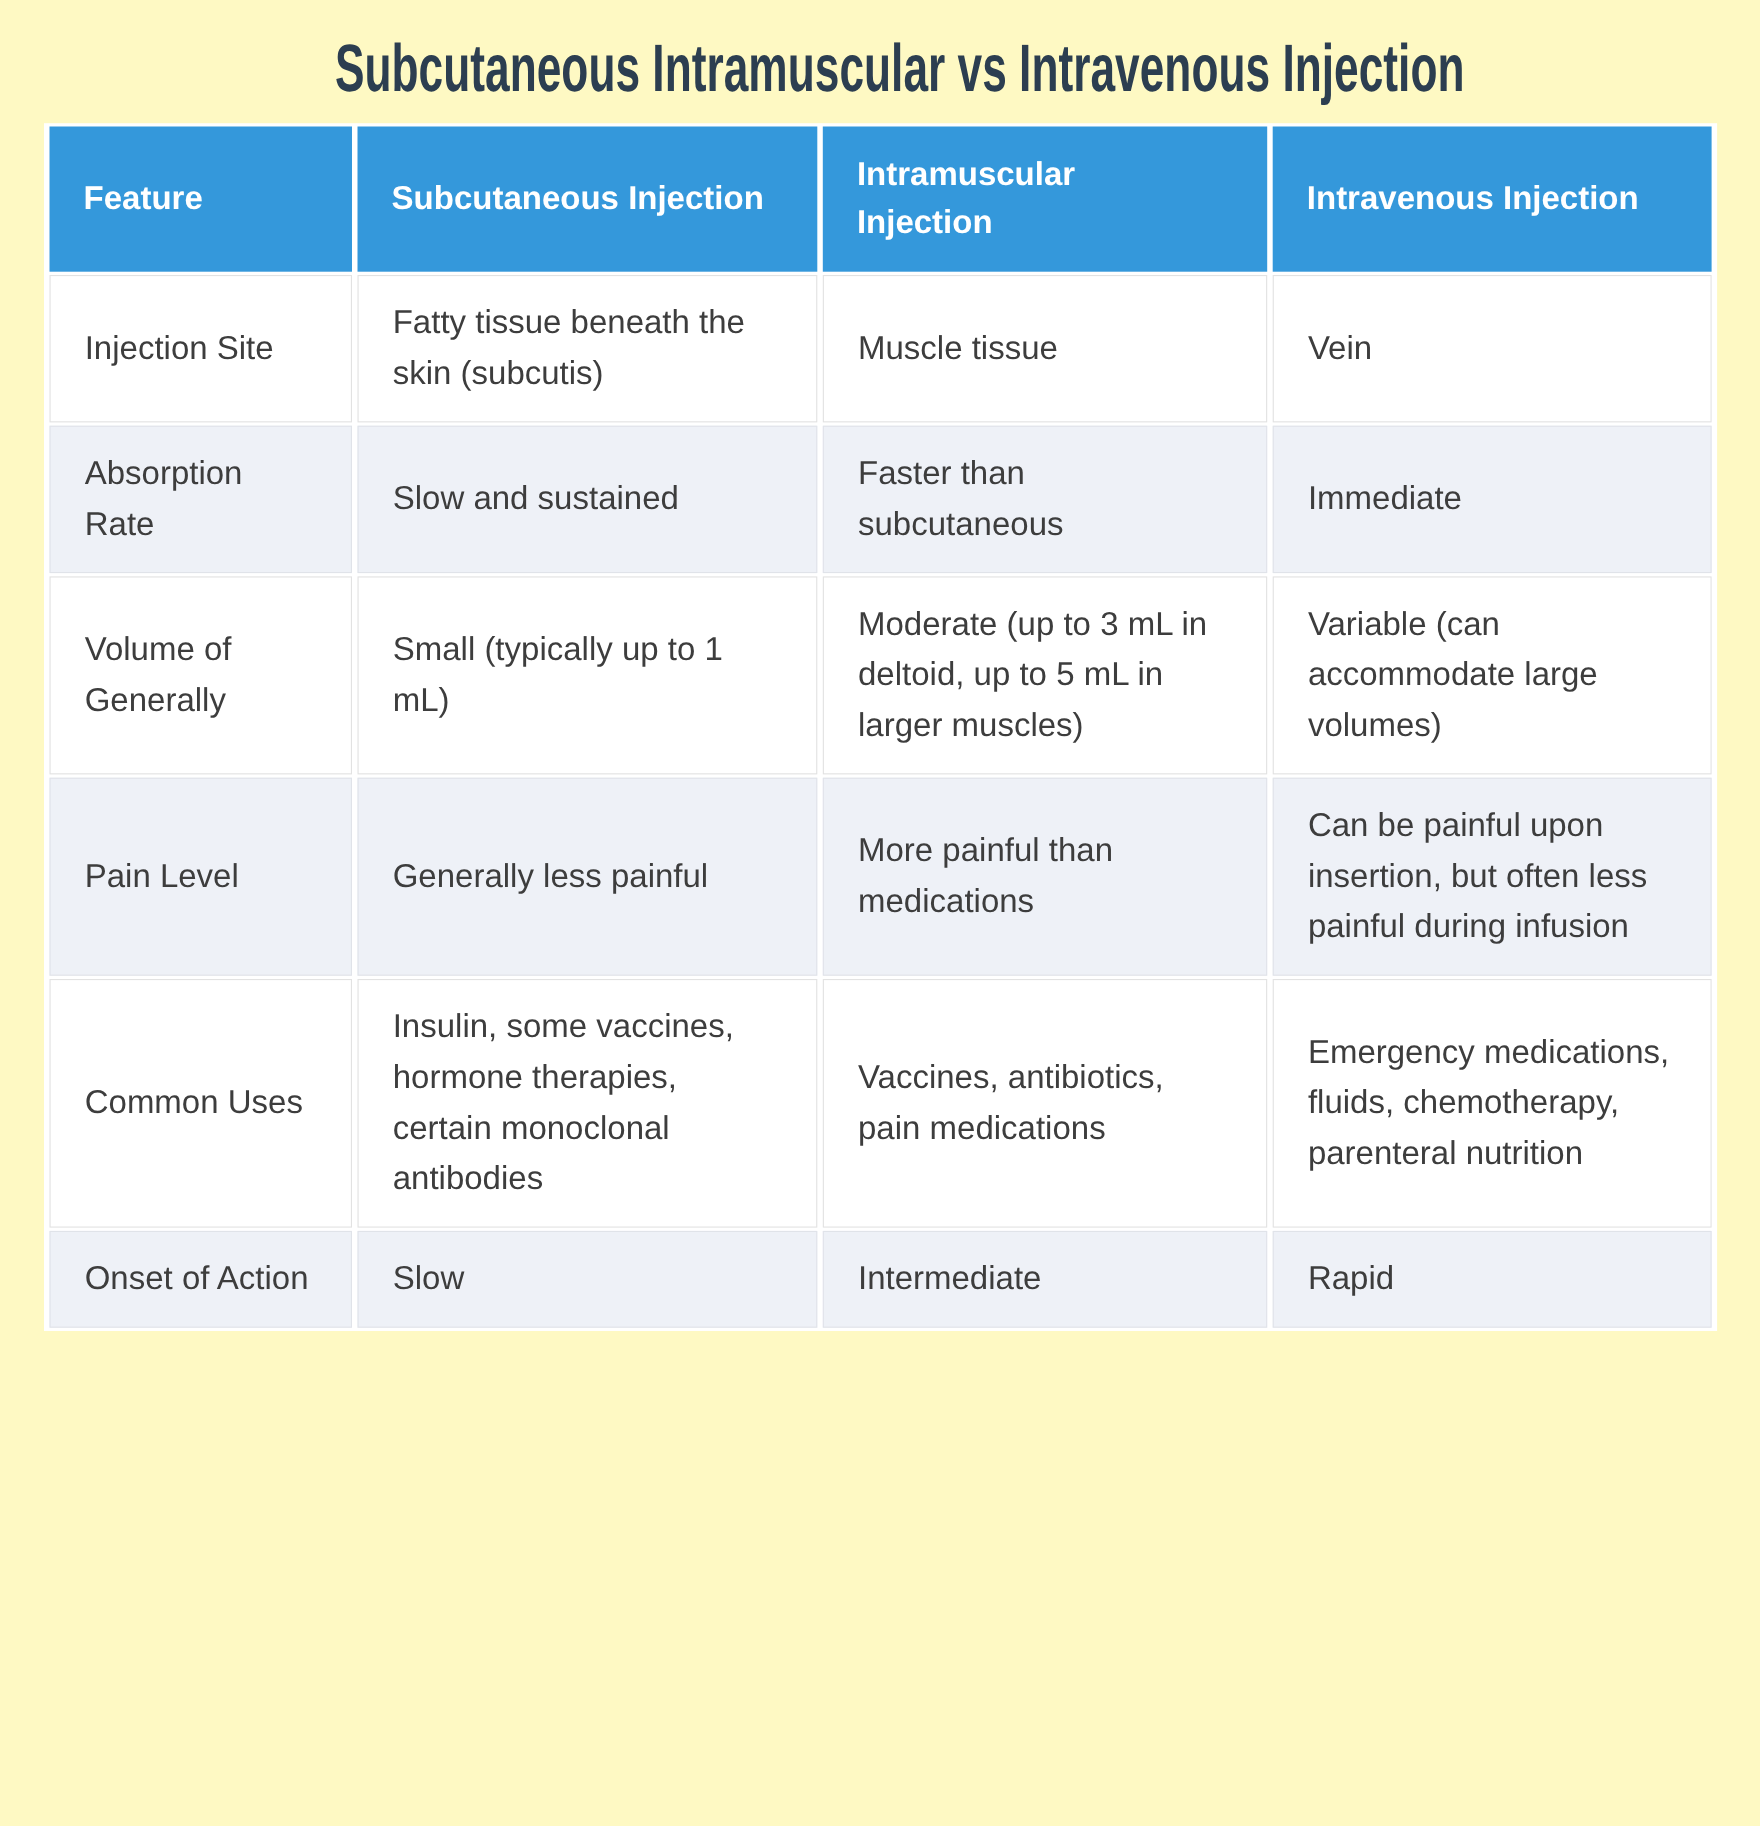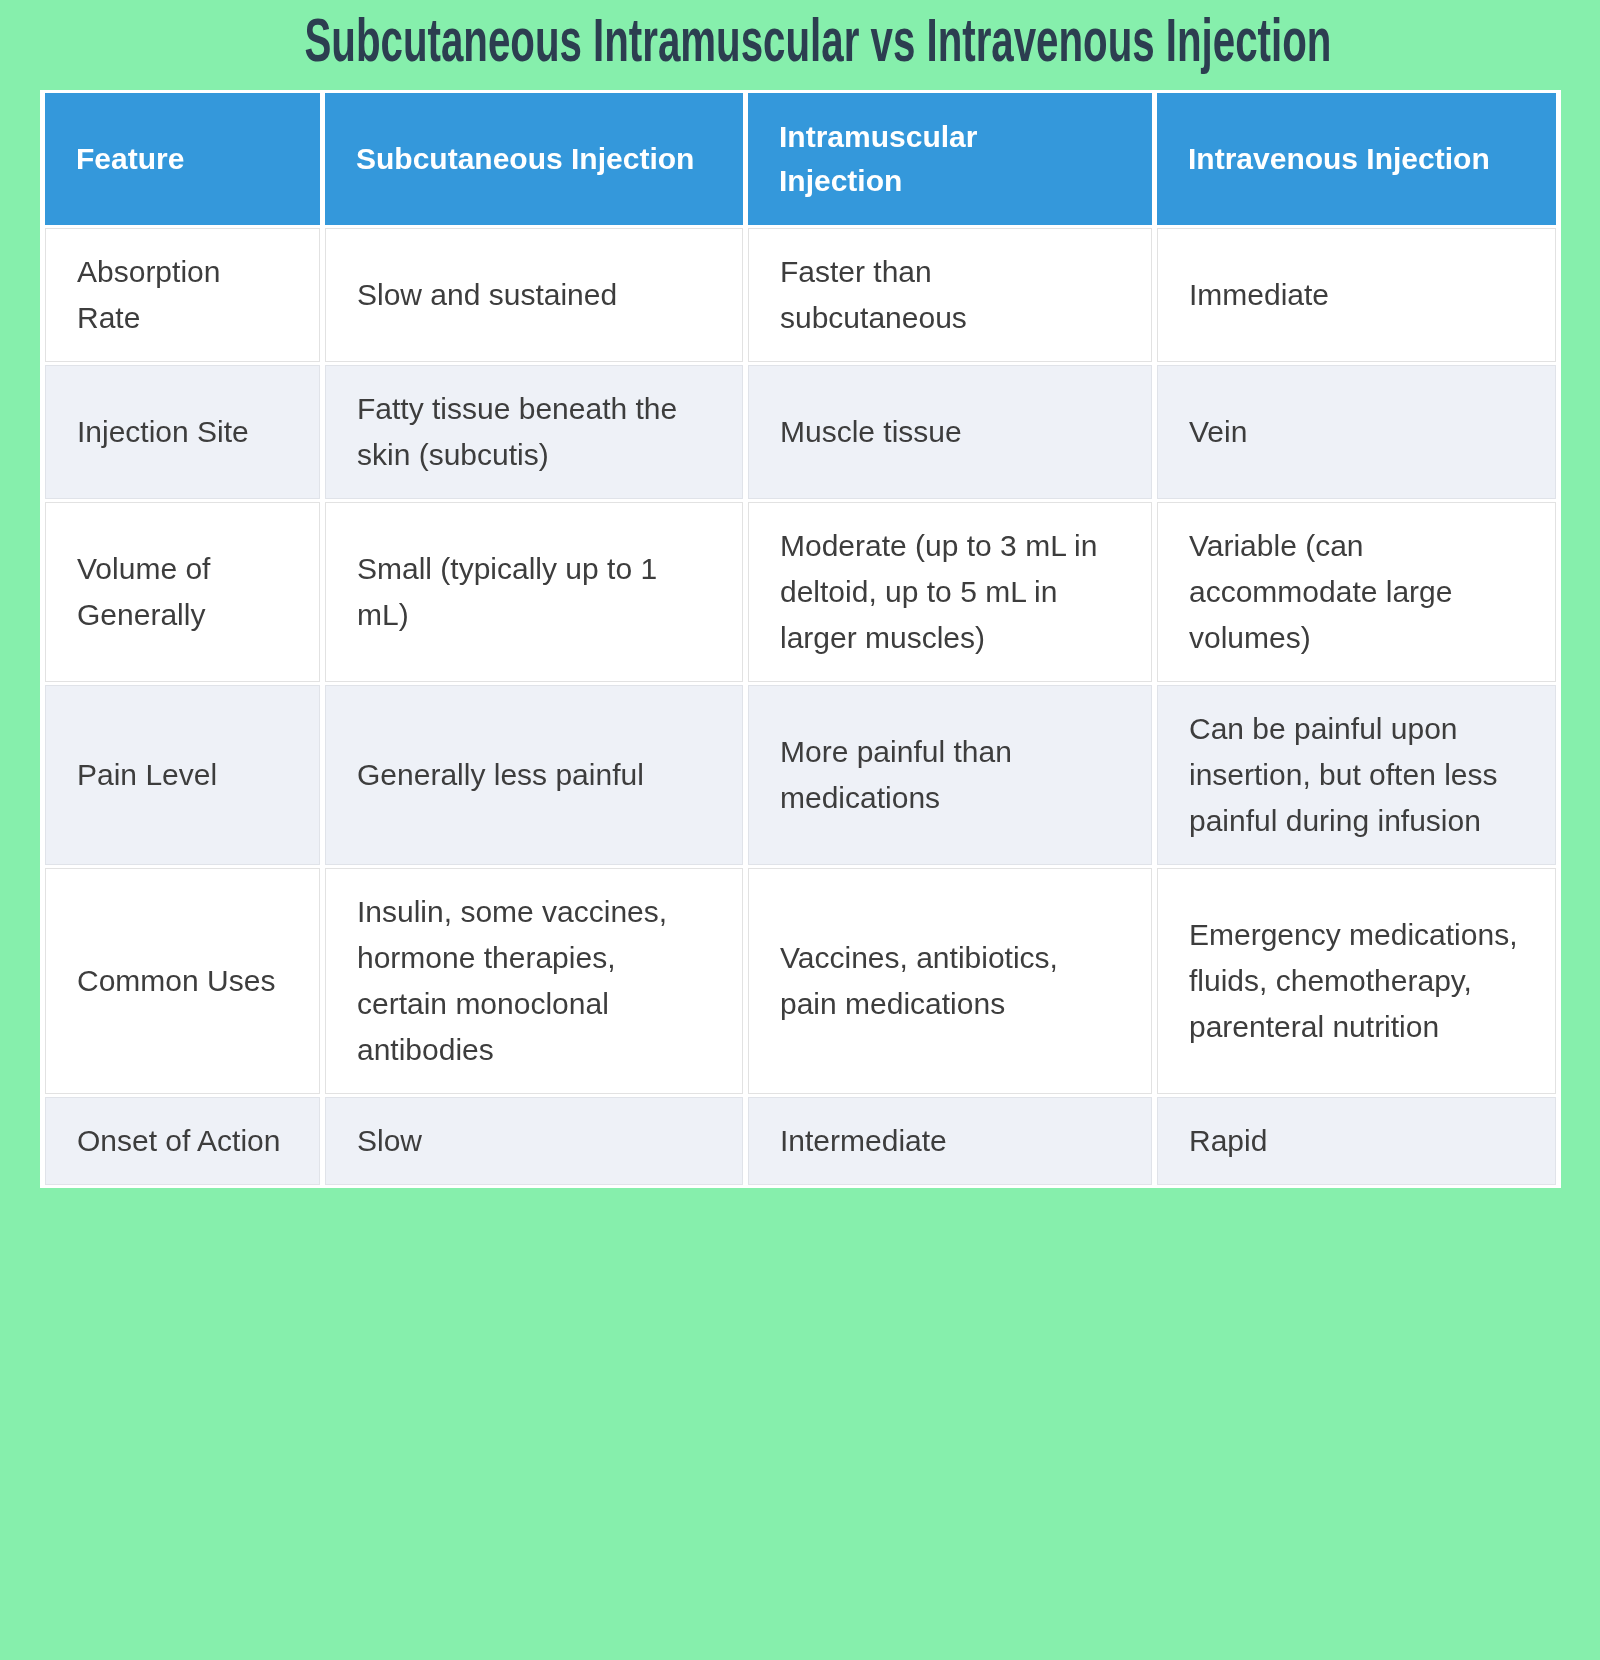--- a/index.html
+++ b/index.html
@@ -7,22 +7,22 @@
   body {
     width: 1600px;
     height: 1660px;
     margin: 0 auto;
     font-family: "Liberation Sans", "DejaVu Sans", sans-serif;
     color: #3d3d3d;
   }
   .page {
     width: 1600px;
     height: 1660px;
-    padding: 6px 40px 40px 40px;
-    background: #86efac;
+    padding: 28px 40px 40px 40px;
+    background: #fef9c3;
     overflow: hidden;
   }
   .title-wrap {
     text-align: center;
     margin-bottom: 16px;
   }
   .page-title {
     display: inline-block;
     font-size: 61px;
     font-weight: bold;
@@ -92,30 +92,30 @@
       <tr>
         <th>Feature</th>
         <th>Subcutaneous Injection</th>
         <th>Intramuscular
 Injection</th>
         <th>Intravenous Injection</th>
       </tr>
     </thead>
     <tbody>
       <tr>
+        <td>Injection Site</td>
+        <td>Fatty tissue beneath the skin (subcutis)</td>
+        <td>Muscle tissue</td>
+        <td>Vein</td>
+      </tr>
+      <tr>
         <td>Absorption Rate</td>
         <td>Slow and sustained</td>
         <td>Faster than subcutaneous</td>
         <td>Immediate</td>
-      </tr>
-      <tr>
-        <td>Injection Site</td>
-        <td>Fatty tissue beneath the skin (subcutis)</td>
-        <td>Muscle tissue</td>
-        <td>Vein</td>
       </tr>
       <tr>
         <td>Volume of Generally</td>
         <td>Small (typically up to 1 mL)</td>
         <td>Moderate (up to 3 mL in deltoid, up to 5 mL in larger muscles)</td>
         <td>Variable (can accommodate large volumes)</td>
       </tr>
       <tr>
         <td>Pain Level</td>
         <td>Generally less painful</td>

